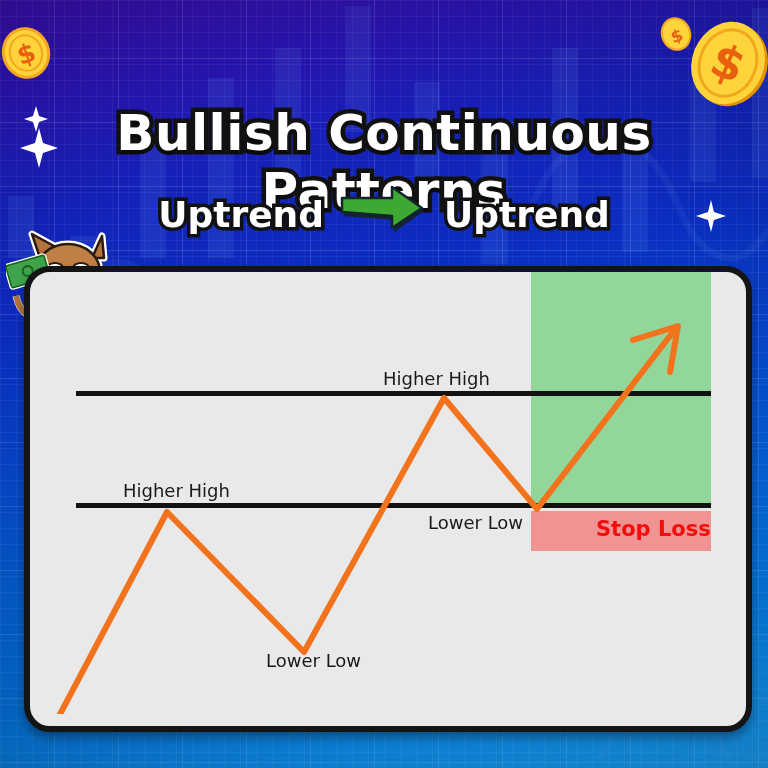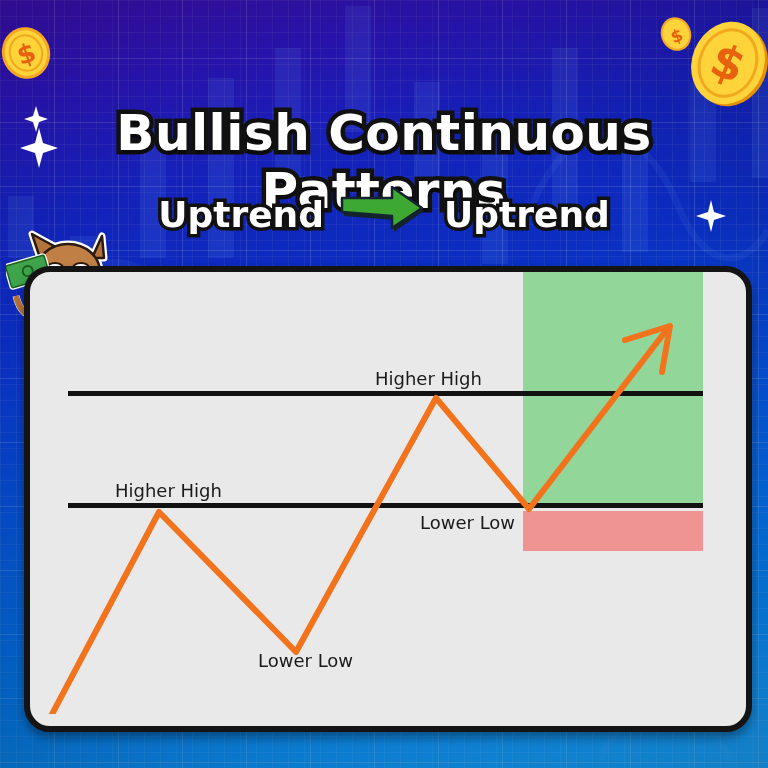--- a/index.html
+++ b/index.html
@@ -85,21 +85,21 @@
 
   
   .card{
     position:absolute;left:24px;top:266px;width:716px;height:454px;
     background:#e9e9e9;
     border:6px solid #141414;
     border-radius:26px;
     box-shadow:0 6px 10px rgba(0,0,0,.35);
     overflow:hidden;
   }
-  .card-inner{position:absolute;inset:0;}
+  .card-inner{position:absolute;inset:0;margin-left:8px;}
 
   
   .zone-buy{
     position:absolute;left:493px;top:0px;width:180px;height:231px;
     background:#92d69a;
   }
   .zone-stop{
     position:absolute;left:493px;top:239px;width:180px;height:40px;
     background:#ef9393;
   }
@@ -269,16 +269,17 @@
       <svg class="zigzag" viewBox="0 0 704 442">
         <polyline points="20,446 129,240 266,380 406,126 499,237 638,56" fill="none" stroke="#f3721c" stroke-width="6" stroke-linejoin="round" stroke-linecap="round"></polyline>
         <path d="M595 68 L640 54 L632 100" fill="none" stroke="#f3721c" stroke-width="6" stroke-linejoin="round" stroke-linecap="round"></path>
       </svg>
 
       <div class="lbl lbl-hh-top">Higher High</div>
       <div class="lbl lbl-hh-mid">Higher High</div>
       <div class="lbl lbl-ll-right">Lower Low</div>
       <div class="lbl lbl-ll-bottom">Lower Low</div>
 
+      <div class="lbl-stop">Stop Loss</div>
     </div>
   </div>
 
 </div>
 
 </body></html>

